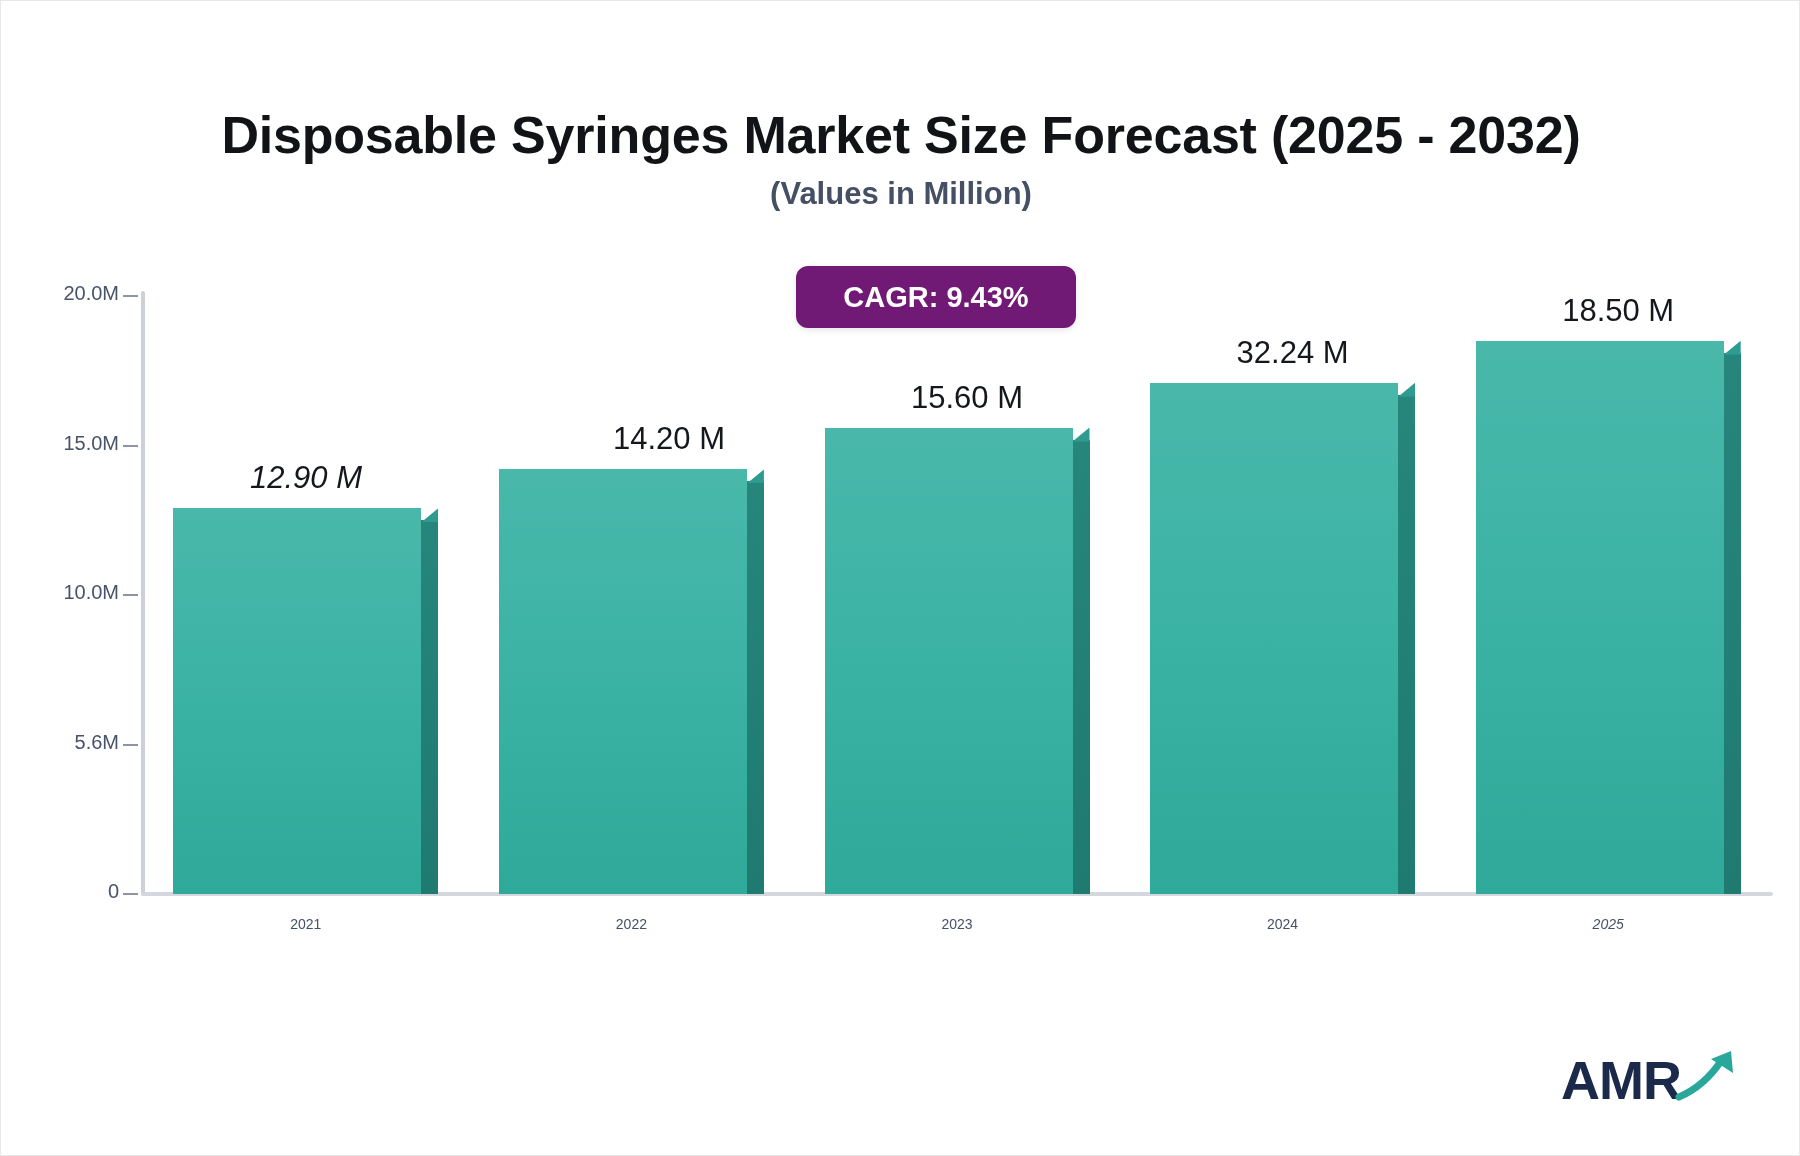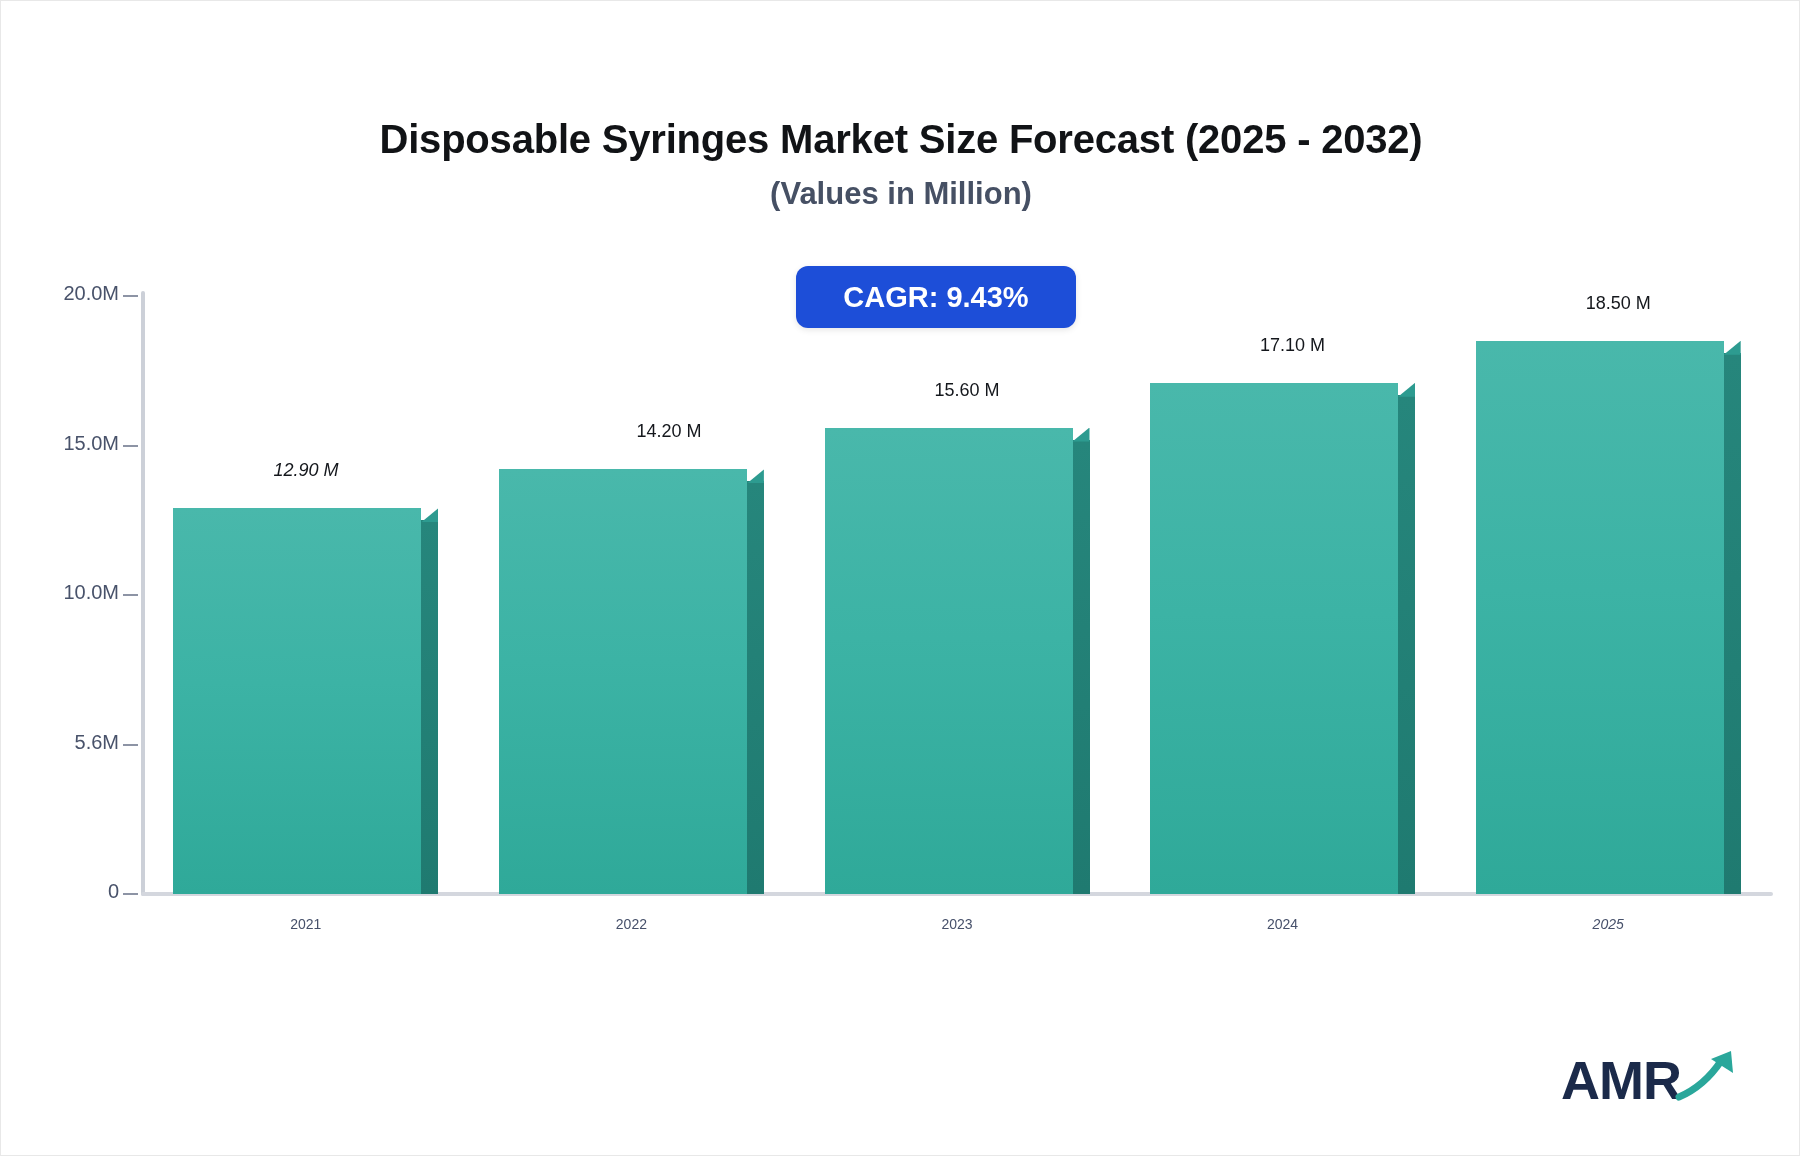--- a/index.html
+++ b/index.html
@@ -14,25 +14,25 @@
     position: relative;
     width: 1800px;
     height: 1156px;
     background: #ffffff;
     border: 1px solid #e8e8e8;
   }
 
   
   #title {
     position: absolute;
-    top: 116px;
+    top: 104px;
     left: 0;
     width: 1800px;
     text-align: center;
-    font-size: 40px;
+    font-size: 52px;
     font-weight: bold;
     color: #111316;
     letter-spacing: -0.2px;
     white-space: nowrap;
   }
   #subtitle {
     position: absolute;
     top: 175px;
     left: 0;
     width: 1800px;
@@ -43,21 +43,21 @@
     white-space: nowrap;
   }
 
   
   #cagr-badge {
     position: absolute;
     left: 795px;
     top: 265px;
     width: 280px;
     height: 62px;
-    background: #1d4ed8;
+    background: #701a75;
     border-radius: 12px;
     display: flex;
     align-items: center;
     justify-content: center;
     color: #ffffff;
     font-size: 29px;
     font-weight: bold;
     box-shadow: 0 2px 6px rgba(0,0,0,0.10);
     white-space: nowrap;
     z-index: 6;
@@ -113,21 +113,21 @@
   .bar-top {
     position: absolute;
     width: 17px;
     height: 14px;
     background: #2d9b90;
   }
   .bar-value {
     position: absolute;
     width: 260px;
     text-align: center;
-    font-size: 18px;
+    font-size: 31px;
     color: #14171c;
     white-space: nowrap;
   }
   .x-label {
     position: absolute;
     top: 915px;
     width: 260px;
     text-align: center;
     font-size: 14px;
     color: #46506a;
@@ -195,21 +195,21 @@
         <div class="bar-side" style="left: 248px; height: 454.44px;"></div>
         <div class="bar-top" style="left: 248px; top: 0px; clip-path: polygon(0px 100%, 100% 0px, 100% 100%);"></div>
         <div class="bar-front" style="width: 248px; height: 466.44px;"></div>
       </div>
       <div class="bar-value" style="left: 836px; top: 378.56px;">15.60 M</div>
       <div class="bar-group" style="left: 1149.1px; top: 381.71px; width: 265px; height: 511.29px;">
         <div class="bar-side" style="left: 248px; height: 499.29px;"></div>
         <div class="bar-top" style="left: 248px; top: 0px; clip-path: polygon(0px 100%, 100% 0px, 100% 100%);"></div>
         <div class="bar-front" style="width: 248px; height: 511.29px;"></div>
       </div>
-      <div class="bar-value" style="left: 1161.6px; top: 333.71px;">17.10 M</div>
+      <div class="bar-value" style="left: 1161.6px; top: 333.71px;">32.24 M</div>
       <div class="bar-group" style="left: 1474.7px; top: 339.85px; width: 265px; height: 553.15px;">
         <div class="bar-side" style="left: 248px; height: 541.15px;"></div>
         <div class="bar-top" style="left: 248px; top: 0px; clip-path: polygon(0px 100%, 100% 0px, 100% 100%);"></div>
         <div class="bar-front" style="width: 248px; height: 553.15px;"></div>
       </div>
       <div class="bar-value" style="left: 1487.2px; top: 291.85px;">18.50 M</div>
     </div>
 
   <div id="x-labels">
       <div class="x-label" style="left: 174.8px;">2021</div>

